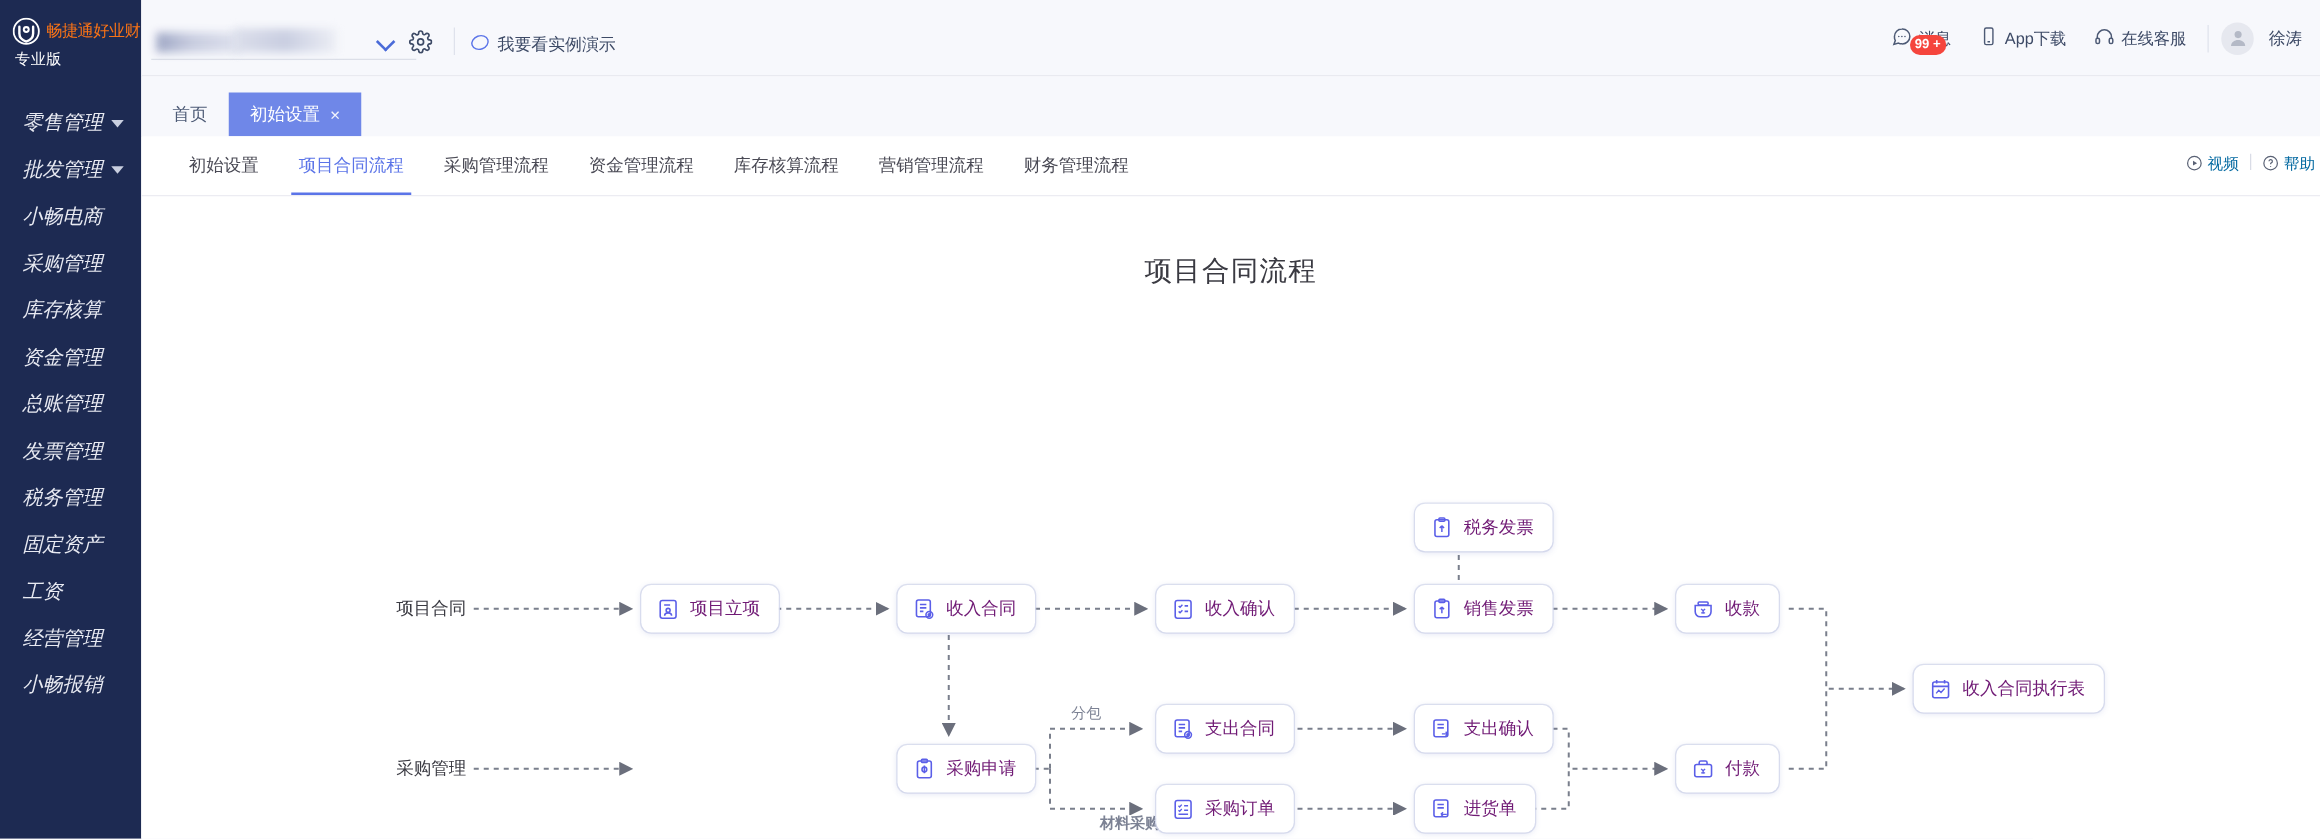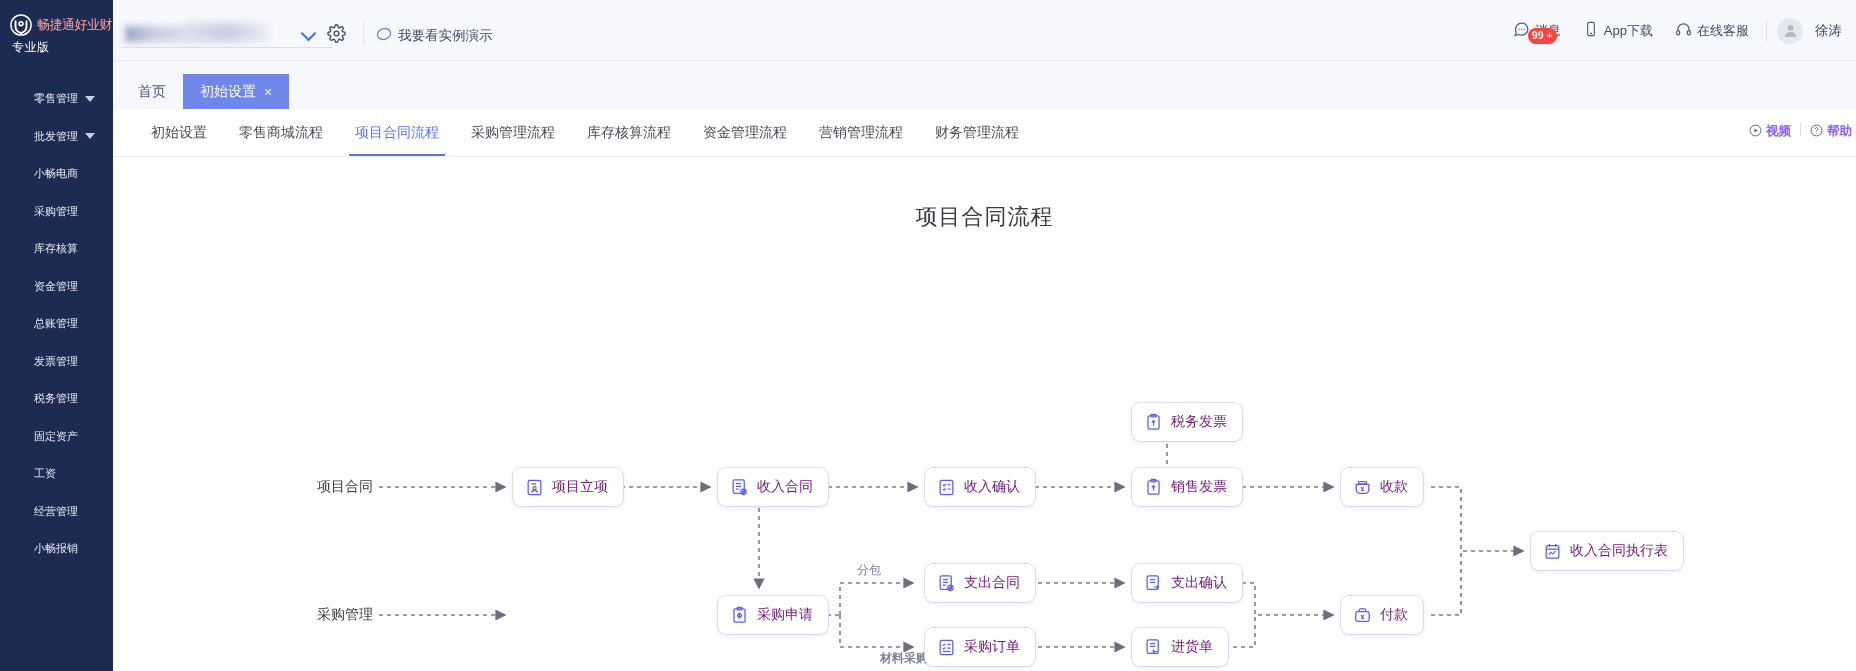--- a/index.html
+++ b/index.html
@@ -15,32 +15,32 @@
   #sidebar {
     position: absolute; left: 0; top: 0; width: 113px; height: 671px;
     background: #1d2a52;
   }
   .brand {
     height: 78px; padding: 14px 0 0 10px; position: relative;
   }
   .brand-row { display:flex; align-items:center; gap:5px; }
   .brand-logo { width: 22px; height: 22px; flex:none; }
   .brand-name {
-    color: #fca5a5; font-size: 13px; letter-spacing: -0.5px;
+    color: #f97316; font-size: 13px; letter-spacing: -0.5px;
     white-space: nowrap; overflow: hidden; width: 76px;
   }
   .brand-sub {
     color: #ffffff; font-size: 12px; margin-top: 3px; padding-left: 2px;
     letter-spacing: 0.5px;
   }
   .menu { padding-top: 2px; }
   .menu-item {
     height: 37.5px; display: flex; align-items: center;
-    color: #e8eaf2; font-size: 11px; padding-left: 34px;
-    cursor: pointer; white-space: nowrap;
+    color: #e8eaf2; font-size: 16px; padding-left: 18px;
+    cursor: pointer; white-space: nowrap; font-style: italic;
   }
   .caret {
     width: 0; height: 0; margin-left: 7px;
     border-left: 5px solid transparent; border-right: 5px solid transparent;
     border-top: 6px solid #c9cfe0;
   }
 
   
   #topbar {
     position: absolute; left: 113px; top: 0; width: 1743px; height: 61px;
@@ -123,21 +123,21 @@
     font-size: 14px; color: #4a4a55; padding: 0 16px; height: 47px;
     line-height: 47px; cursor: pointer; white-space: nowrap; position: relative;
   }
   .nav-tab.active { color: #5b74e8; }
   .nav-tab.active::after {
     content:""; position:absolute; left: 10px; right: 10px; bottom: 0;
     height: 2px; background: #5b74e8;
   }
   .nav-right {
     position:absolute; right: 4px; top: 14px;
-    display:flex; align-items:flex-start; gap: 4px; font-size: 12.5px; color:#8b5cf6;font-weight:bold;
+    display:flex; align-items:flex-start; gap: 4px; font-size: 12.5px; color:#0369a1;
   }
   .nav-right .rl { display:flex; align-items:center; gap:4px; cursor:pointer; }
   .nav-right .vsep { width:1px; height:13px; background:#d9dce6; margin:0 5px; }
 
   .flow-title {
     text-align:center; font-size: 22px; color: #3a3a42; margin-top: 45px;
     letter-spacing: 1px;
   }
 
   
@@ -297,25 +297,24 @@
     <div class="win-tab active">
       <span>初始设置</span>
       <span class="tab-close">×</span>
     </div>
   </div>
 
   <div id="content">
 
     <div id="navtabs">
       <div class="nav-tab"><span>初始设置</span></div>
-      <div class="nav-tab"><span>零售商城流程</span></div>
       <div class="nav-tab active"><span>项目合同流程</span></div>
       <div class="nav-tab"><span>采购管理流程</span></div>
+      <div class="nav-tab"><span>资金管理流程</span></div>
       <div class="nav-tab"><span>库存核算流程</span></div>
-      <div class="nav-tab"><span>资金管理流程</span></div>
       <div class="nav-tab"><span>营销管理流程</span></div>
       <div class="nav-tab"><span>财务管理流程</span></div>
 
       <div class="nav-right">
         <span class="rl">
           <span>
             <svg width="13" height="13" viewBox="0 0 24 24" fill="none" stroke="#5a6275" stroke-width="1.8">
               <circle cx="12" cy="12" r="10"></circle>
                 <path d="M10 8.5l6 3.5-6 3.5z" fill="#5a6275" stroke="none"></path>
             </svg>

